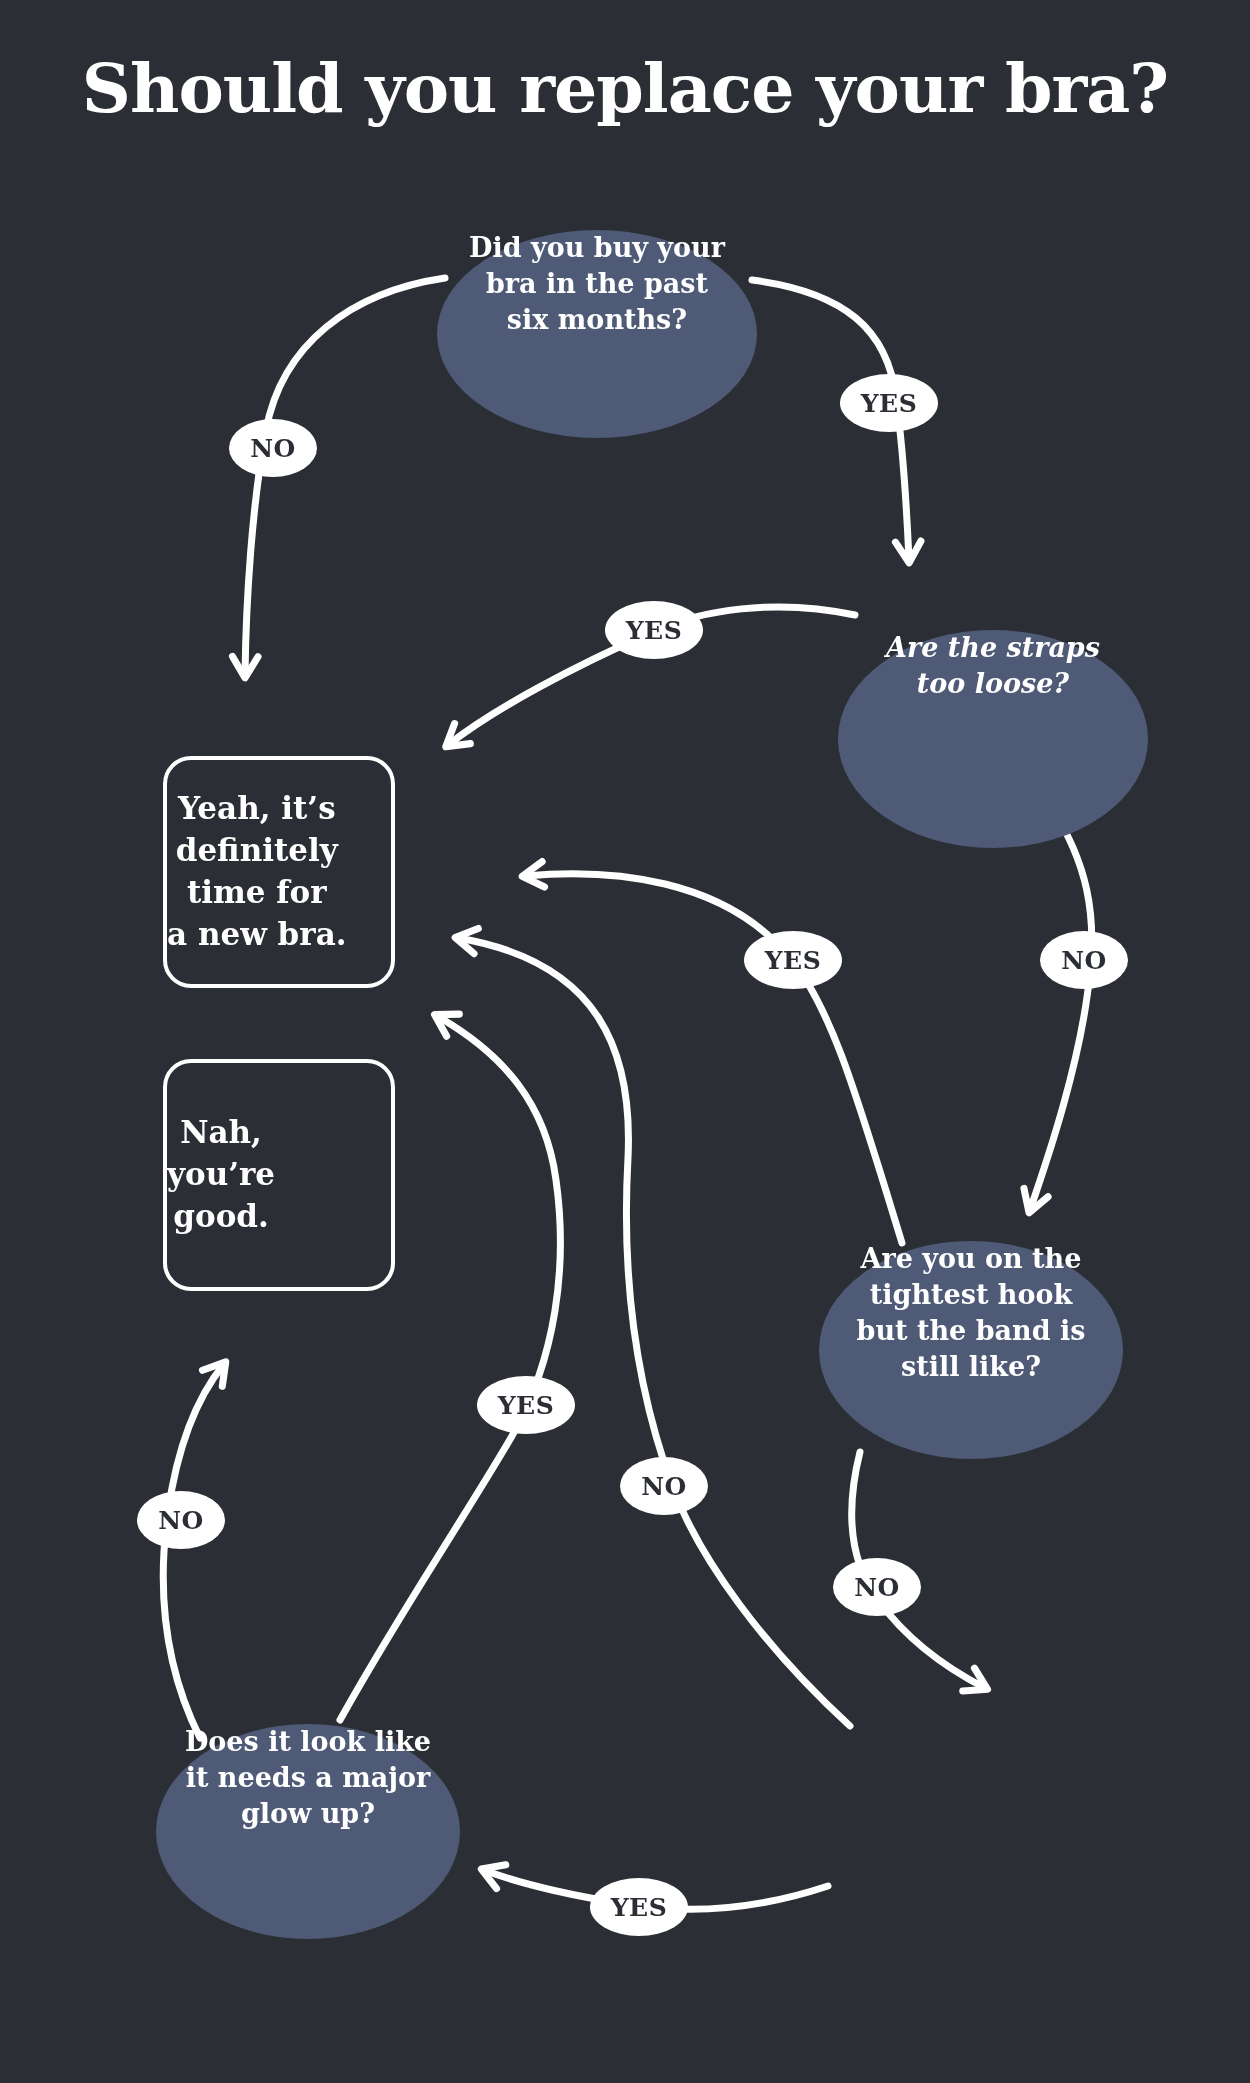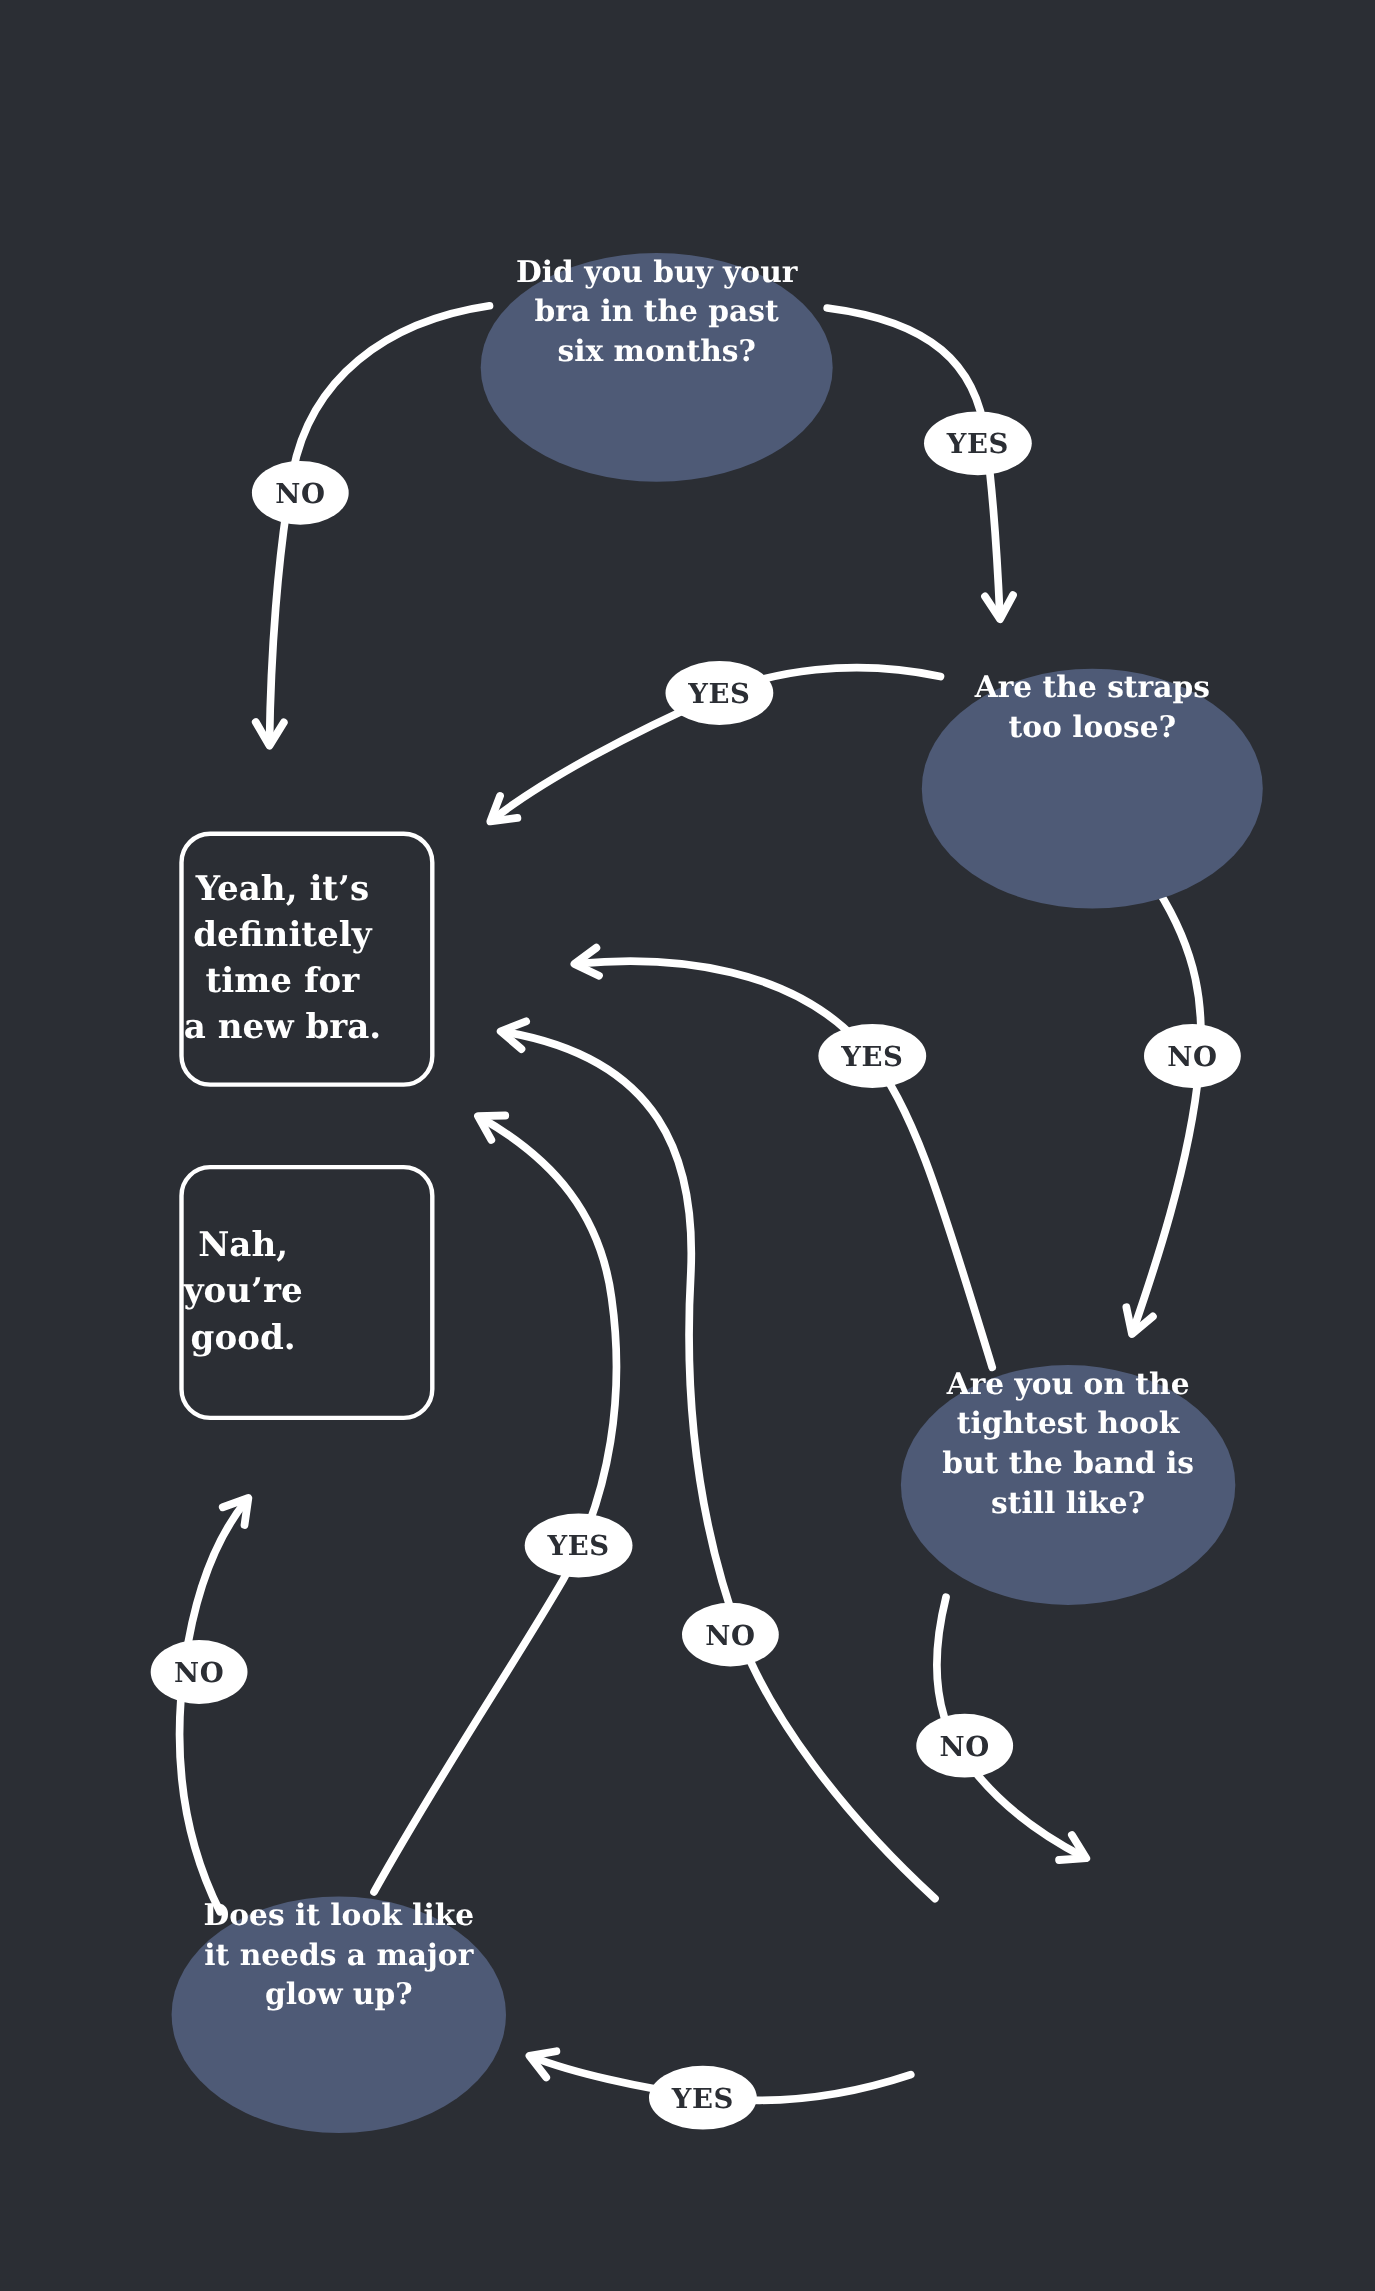--- a/index.html
+++ b/index.html
@@ -48,21 +48,21 @@
     border-radius: 50%; height: 58px;
     display: flex; align-items: center; justify-content: center;
     font-weight: bold; font-size: 25px; letter-spacing: 0.5px;
     transform: translate(-50%, -50%);
   }
   .badge.yes { width: 98px; }
   .badge.no  { width: 88px; }
 
   
   #q-six-months { left: 437px; top: 230px; width: 320px; height: 208px; }
-  #q-straps     { left: 838px; top: 608px; width: 310px; height: 218px; }
+  #q-straps     { left: 838px; top: 630px; width: 310px; height: 218px; font-style: italic; }
   #q-hook       { left: 819px; top: 1241px; width: 304px; height: 218px; }
   #q-lifted     { left: 819px; top: 1724px; width: 304px; height: 211px; }
   #q-glowup     { left: 156px; top: 1724px; width: 304px; height: 215px; }
   #o-replace    { left: 163px; top: 756px;  width: 232px; height: 232px; }
   #o-keep       { left: 163px; top: 1059px; width: 232px; height: 232px; }
 
   #b-no-6mo     { left: 273px;  top: 448px; }
   #b-yes-6mo    { left: 889px;  top: 403px; }
   #b-yes-straps { left: 654px;  top: 630px; }
   #b-no-straps  { left: 1084px; top: 960px; }
@@ -71,20 +71,21 @@
   #b-no-lifted  { left: 664px;  top: 1486px; }
   #b-yes-lifted { left: 639px;  top: 1907px; }
   #b-yes-glowup { left: 526px;  top: 1405px; }
   #b-no-glowup  { left: 181px;  top: 1520px; }
 </style>
 </head>
 <body>
 
 <div class="canvas">
 
+  <h1 class="title">Should you replace your bra?</h1>
 
   <svg class="arrows" width="1250" height="2083" viewBox="0 0 1250 2083" aria-hidden="true">
     <defs>
       <marker id="ah" viewBox="0 0 24 24" refX="17" refY="12" markerWidth="34" markerHeight="34" orient="auto" markerUnits="userSpaceOnUse">
         <path class="ah-path" d="M4 3 L19 12 L4 21"></path>
       </marker>
     </defs>
     <path class="flow" d="M 445 278 C 350 292 282 345 266 430 C 252 505 246 600 245 675" marker-end="url(#ah)"></path>
     <path class="flow" d="M 752 280 C 845 292 888 330 896 398 C 904 455 907 515 909 560" marker-end="url(#ah)"></path>
     <path class="flow" d="M 855 615 C 775 598 700 610 652 632 C 575 666 495 708 448 745" marker-end="url(#ah)"></path>

